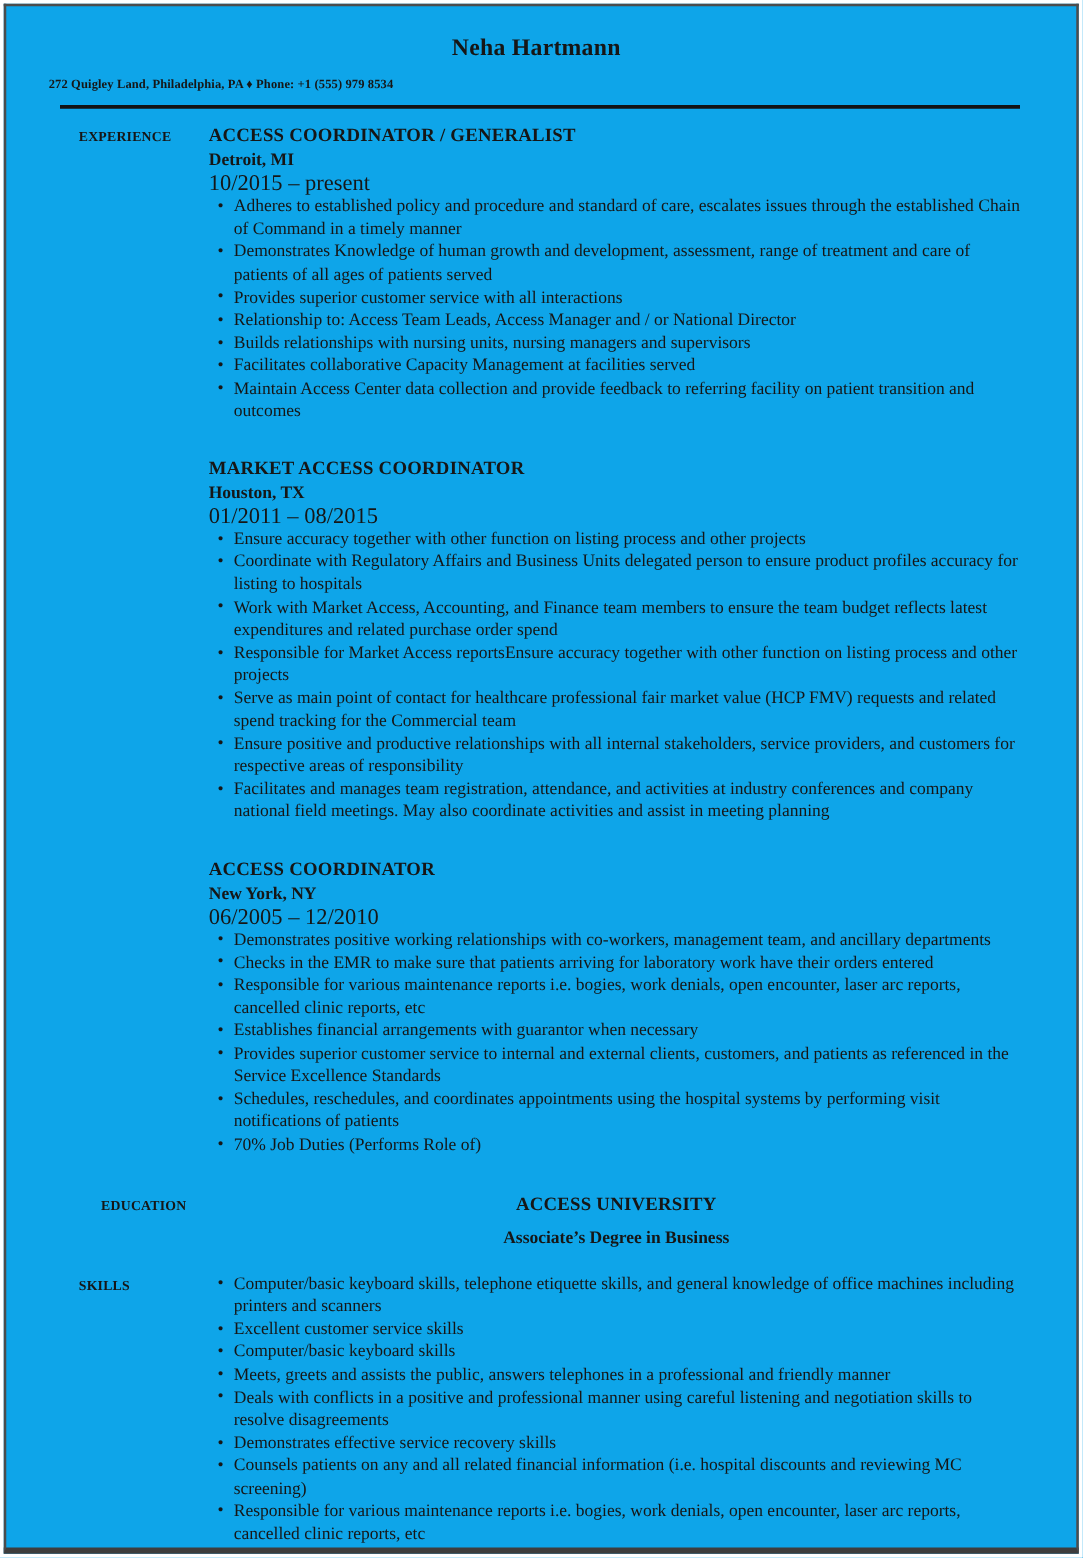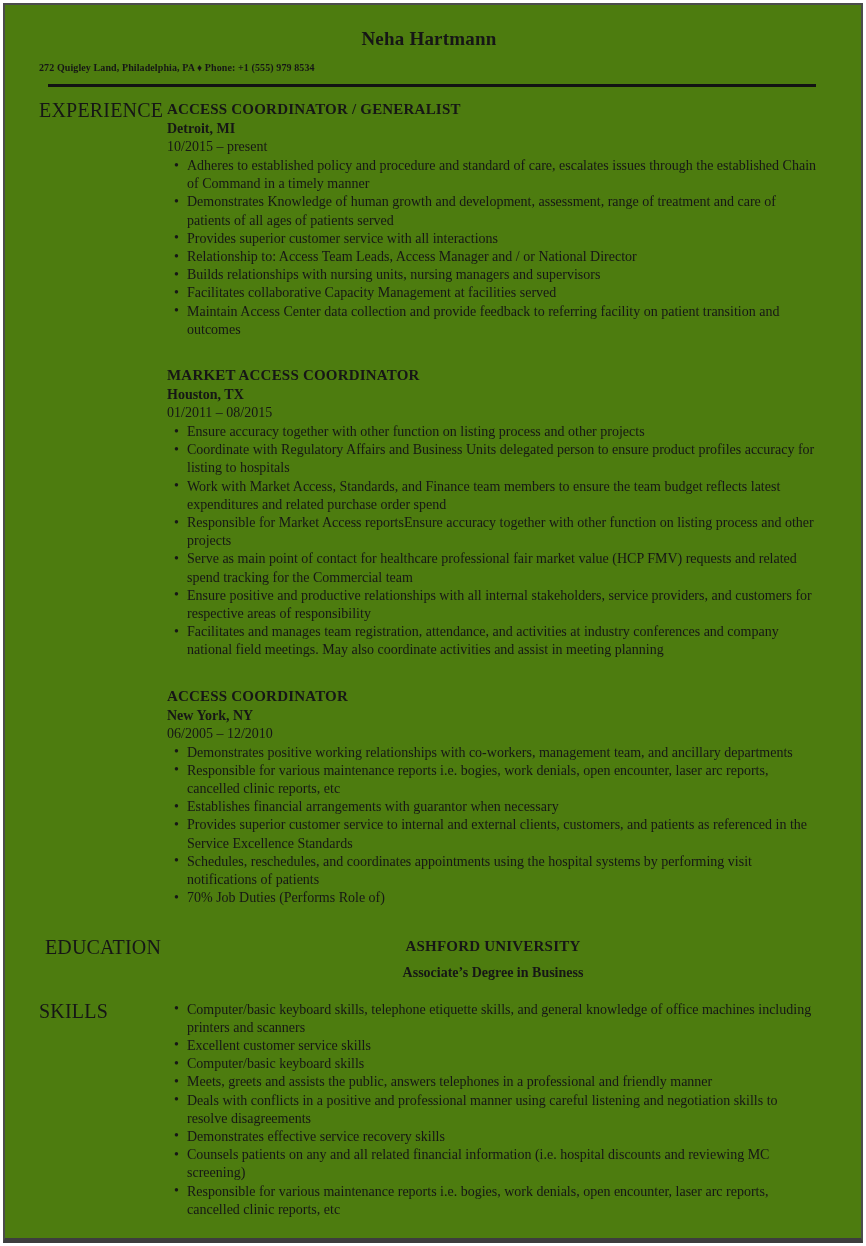--- a/index.html
+++ b/index.html
@@ -16,21 +16,21 @@
     color: #161616;
   }
   .page {
     position: absolute;
     inset: 3px;
     border: 2px solid #4c4c4c;
     border-bottom: 5px solid #3d3d3d;
     box-sizing: border-box;
     padding: 22px 42px 0 34px;
     overflow: hidden;
-    background: #4d7c0f;
+    background: #0ea5e9;
   }
   
   .header-name {
     text-align: center;
     font-weight: bold;
     font-size: 19px;
     line-height: 23px;
     letter-spacing: 0.2px;
   }
   .header-contact {
@@ -49,41 +49,42 @@
   
   .section {
     display: grid;
     grid-template-columns: 128px 1fr;
     align-items: start;
   }
   .section-experience { margin-top: 13px; }
   .section-education  { margin-top: 29px; text-align: center; }
   .section-skills     { margin-top: 19px; }
   .section-label {
-    font-weight: normal;
-    font-size: 20px;
+    font-weight: bold;
+    font-size: 11px;
     line-height: 19px;
     padding-top: 1px;
     letter-spacing: 0.2px;
+    margin-left: 24px;
   }
   
   .job + .job { margin-top: 27px; }
   .job-title {
     font-weight: bold;
     font-size: 15px;
     line-height: 19px;
     letter-spacing: 0.2px;
   }
   .job-location {
     font-weight: bold;
     font-size: 14px;
     line-height: 19px;
   }
   .job-dates {
-    font-size: 14px;
+    font-size: 18px;
     line-height: 17px;
   }
   
   .bullets {
     margin: 2px 0 0 0;
     padding: 0 0 0 6px;
     list-style: none;
     font-size: 14px;
     line-height: 18.2px;
   }
@@ -141,49 +142,50 @@
           </ul>
       </div>
 
       <div class="job">
         <div class="job-title">MARKET ACCESS COORDINATOR</div>
         <div class="job-location">Houston, TX</div>
         <div class="job-dates">01/2011 – 08/2015</div>
         <ul class="bullets">
             <li>Ensure accuracy together with other function on listing process and other projects</li>
             <li>Coordinate with Regulatory Affairs and Business Units delegated person to ensure product profiles accuracy for listing to hospitals</li>
-            <li>Work with Market Access, Standards, and Finance team members to ensure the team budget reflects latest expenditures and related purchase order spend</li>
+            <li>Work with Market Access, Accounting, and Finance team members to ensure the team budget reflects latest expenditures and related purchase order spend</li>
             <li>Responsible for Market Access reportsEnsure accuracy together with other function on listing process and other projects</li>
             <li>Serve as main point of contact for healthcare professional fair market value (HCP FMV) requests and related spend tracking for the Commercial team</li>
             <li>Ensure positive and productive relationships with all internal stakeholders, service providers, and customers for respective areas of responsibility</li>
             <li>Facilitates and manages team registration, attendance, and activities at industry conferences and company national field meetings. May also coordinate activities and assist in meeting planning</li>
           </ul>
       </div>
 
       <div class="job">
         <div class="job-title">ACCESS COORDINATOR</div>
         <div class="job-location">New York, NY</div>
         <div class="job-dates">06/2005 – 12/2010</div>
         <ul class="bullets">
             <li>Demonstrates positive working relationships with co-workers, management team, and ancillary departments</li>
+            <li>Checks in the EMR to make sure that patients arriving for laboratory work have their orders entered</li>
             <li>Responsible for various maintenance reports i.e. bogies, work denials, open encounter, laser arc reports, cancelled clinic reports, etc</li>
             <li>Establishes financial arrangements with guarantor when necessary</li>
             <li>Provides superior customer service to internal and external clients, customers, and patients as referenced in the Service Excellence Standards</li>
             <li>Schedules, reschedules, and coordinates appointments using the hospital systems by performing visit notifications of patients</li>
             <li>70% Job Duties (Performs Role of)</li>
           </ul>
       </div>
 
     </div>
   </div>
 
   <div class="section section-education">
     <div class="section-label">EDUCATION</div>
     <div>
-      <div class="edu-school">ASHFORD UNIVERSITY</div>
+      <div class="edu-school">ACCESS UNIVERSITY</div>
       <div class="edu-degree">Associate’s Degree in Business</div>
     </div>
   </div>
 
   <div class="section section-skills">
     <div class="section-label">SKILLS</div>
     <div>
       <ul class="bullets skills-bullets">
           <li>Computer/basic keyboard skills, telephone etiquette skills, and general knowledge of office machines including printers and scanners</li>
           <li>Excellent customer service skills</li>

